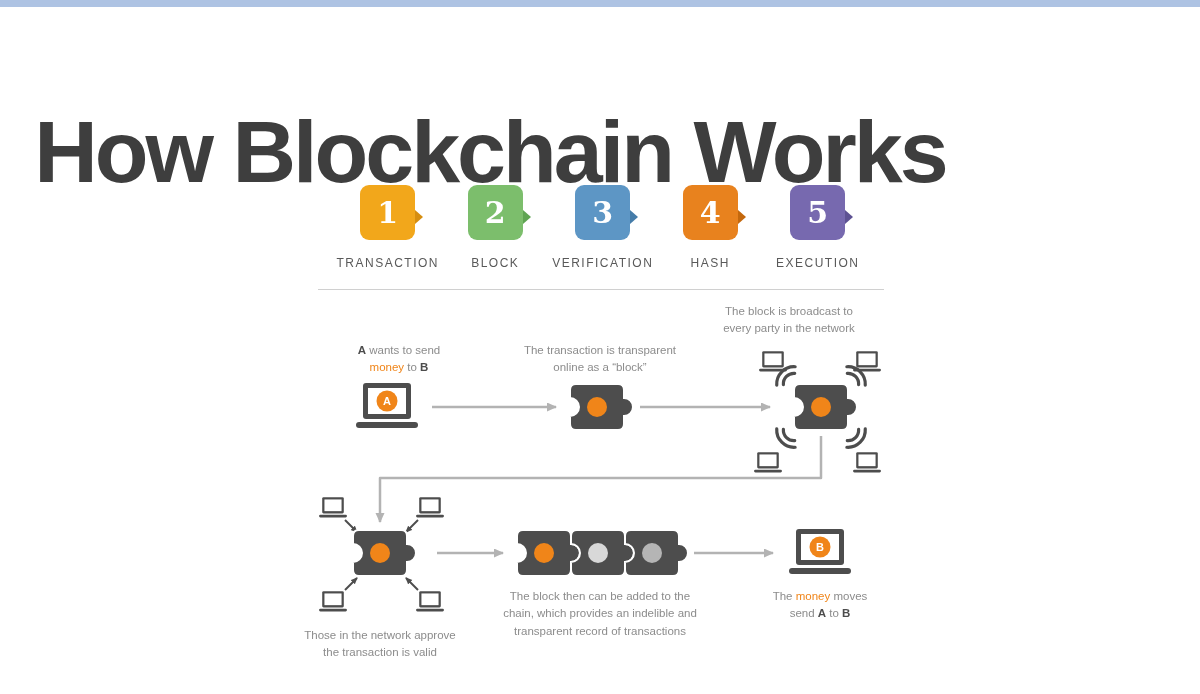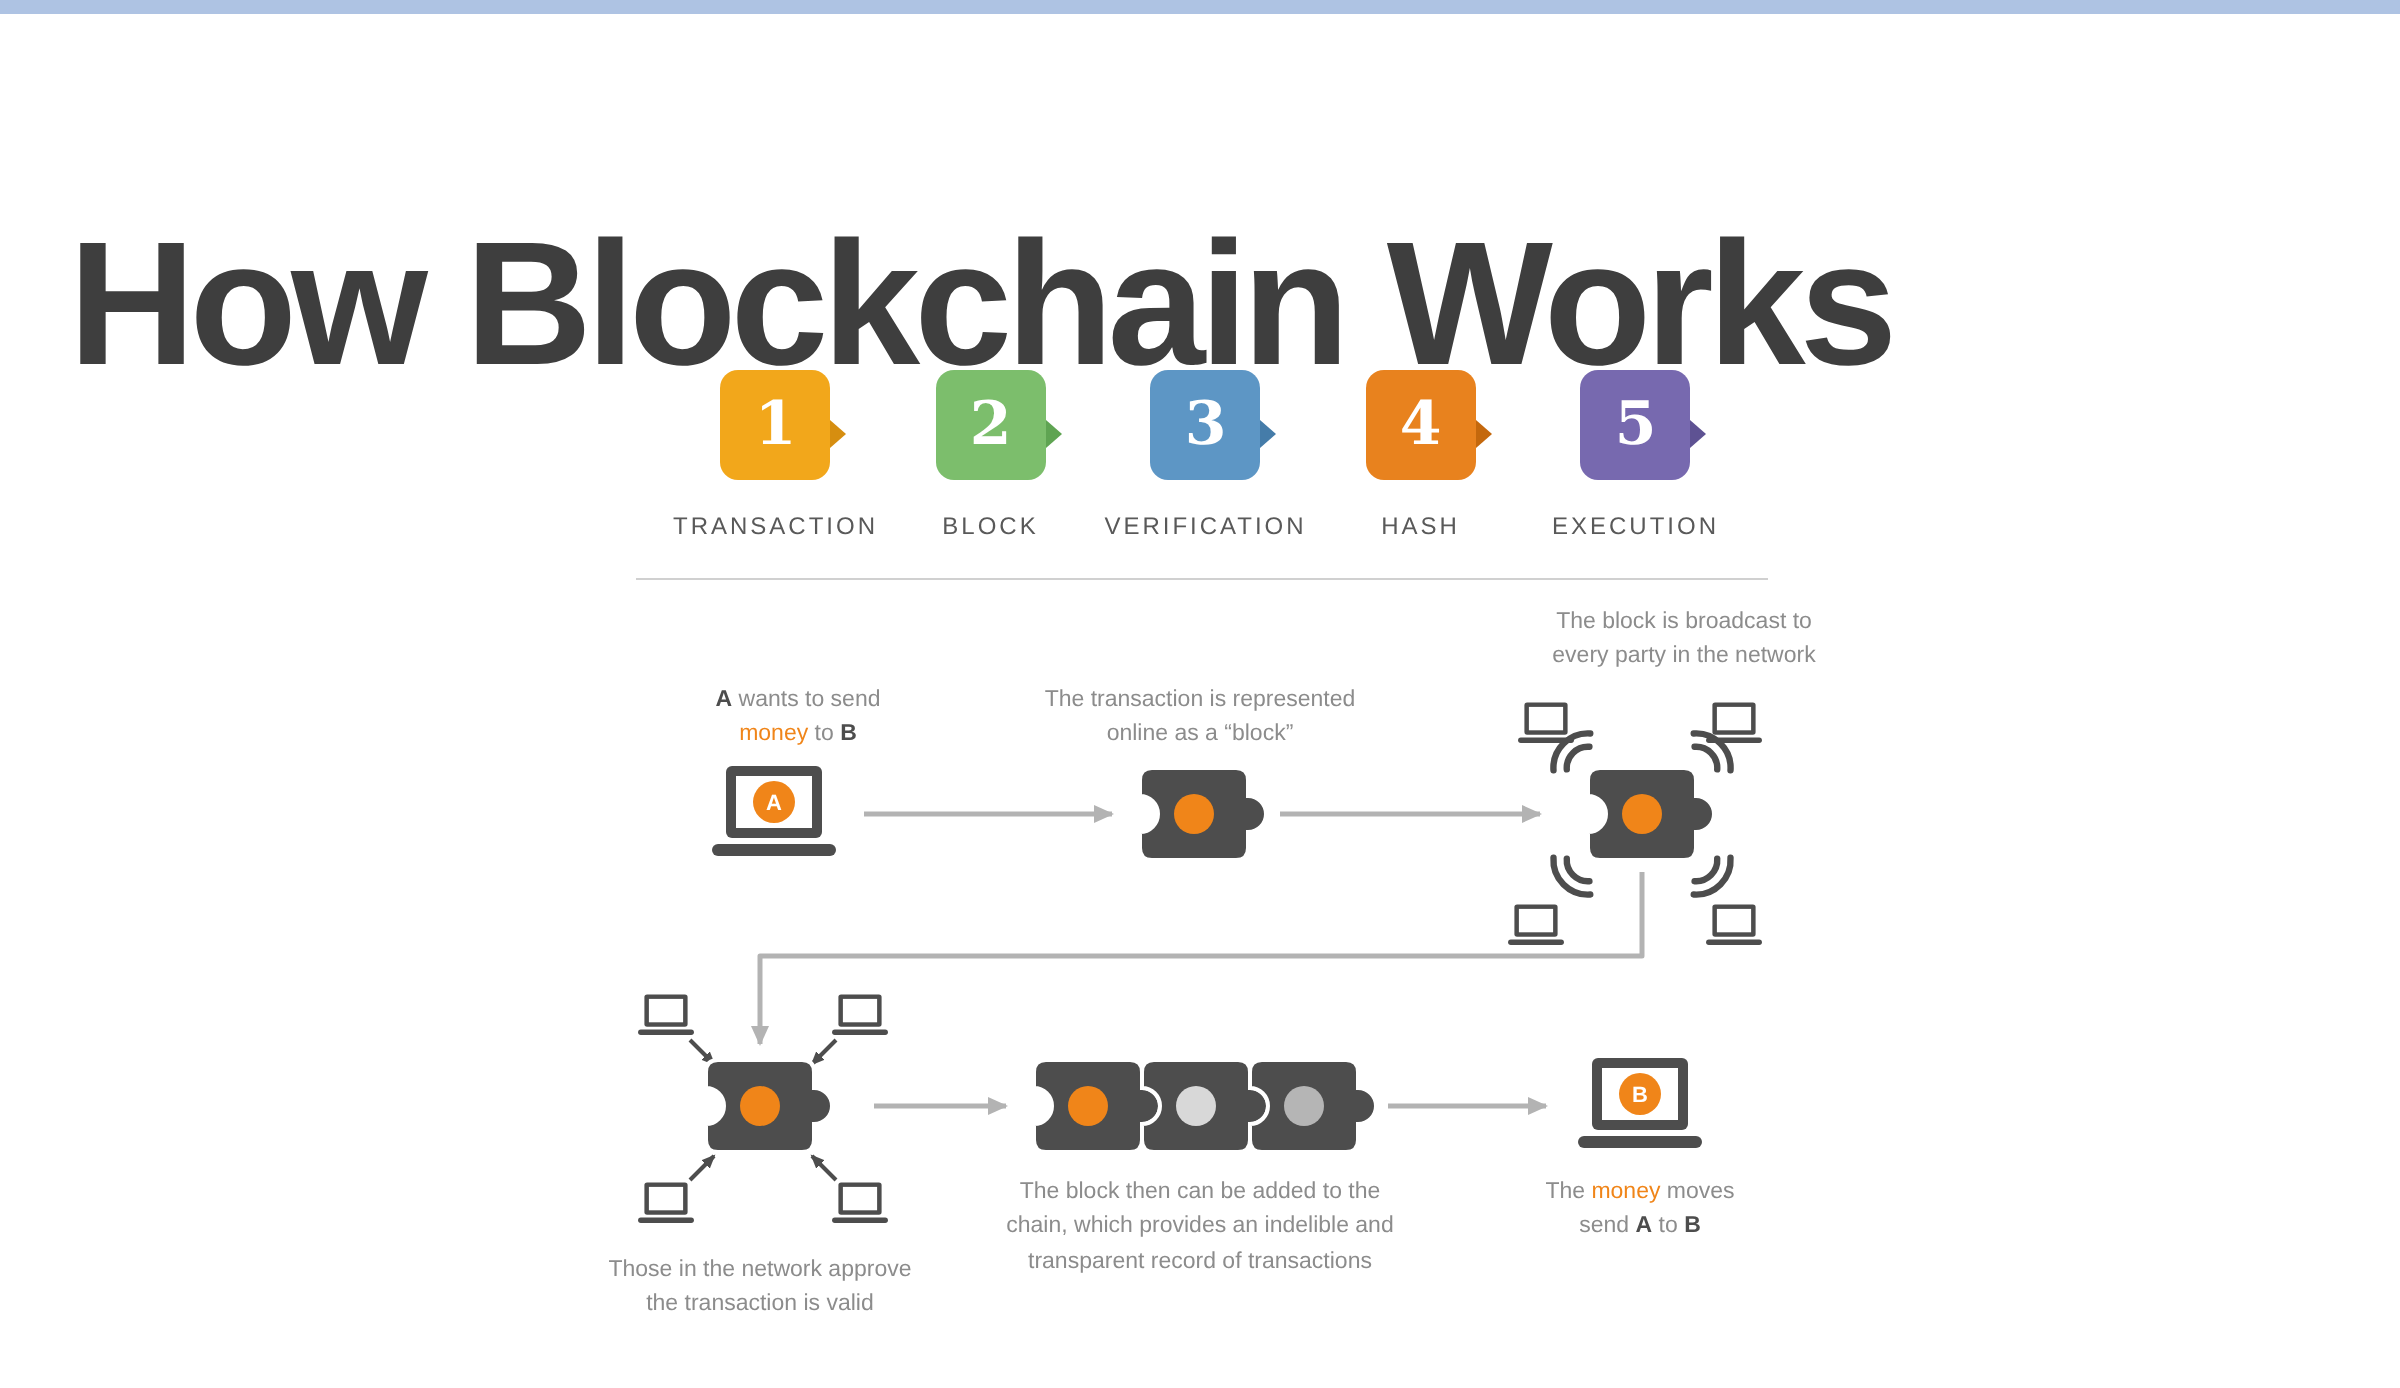--- a/index.html
+++ b/index.html
@@ -18,21 +18,21 @@
         border-left:8px solid #888;}
   .step-label{margin-top:16px;font-size:12px;letter-spacing:1.5px;color:#595959;}
   .divider{position:absolute;top:289px;left:318px;width:566px;height:1px;background:#D0D0D0;}
   .caption{position:absolute;font-size:11.5px;line-height:1.5;color:#8C8C8C;
            text-align:center;white-space:pre-line;}
   .caption.rich{white-space:normal;}
   .cap-bold{color:#4D4D4D;font-weight:bold;}
   .cap-money{color:#F08519;font-weight:normal;}
   #cap-send{left:309px;top:342px;width:180px;}
   #cap-block{left:500px;top:342px;width:200px;}
-  #cap-broadcast{left:742px;top:303px;width:200px;}
+  #cap-broadcast{left:689px;top:303px;width:200px;}
   #cap-approve{left:285px;top:627px;width:190px;}
   #cap-chain{left:490px;top:588px;width:220px;}
   #cap-money{left:730px;top:588px;width:180px;}
   svg.diagram{position:absolute;left:0;top:295px;}
 </style>
 </head>
 <body>
 
 <div class="canvas">
 
@@ -75,21 +75,21 @@
         <span class="tail" style="border-left-color: rgb(94, 82, 147);"></span>
       </div>
       <div class="step-label">EXECUTION</div>
     </div>
   </div>
 
   <div class="divider"></div>
 
   <div class="caption rich" id="cap-send"><span class="cap-bold">A</span><span> wants to send</span><br><span class="cap-money">money</span><span> to </span><span class="cap-bold">B</span></div>
 
-  <div class="caption" id="cap-block">The transaction is represented
+  <div class="caption" id="cap-block">The transaction is transparent
 online as a “block”</div>
 
   <div class="caption" id="cap-broadcast">The block is broadcast to
 every party in the network</div>
 
   <div class="caption" id="cap-approve">Those in the network approve
 the transaction is valid</div>
 
   <div class="caption" id="cap-chain">The block then can be added to the
 chain, which provides an indelible and

